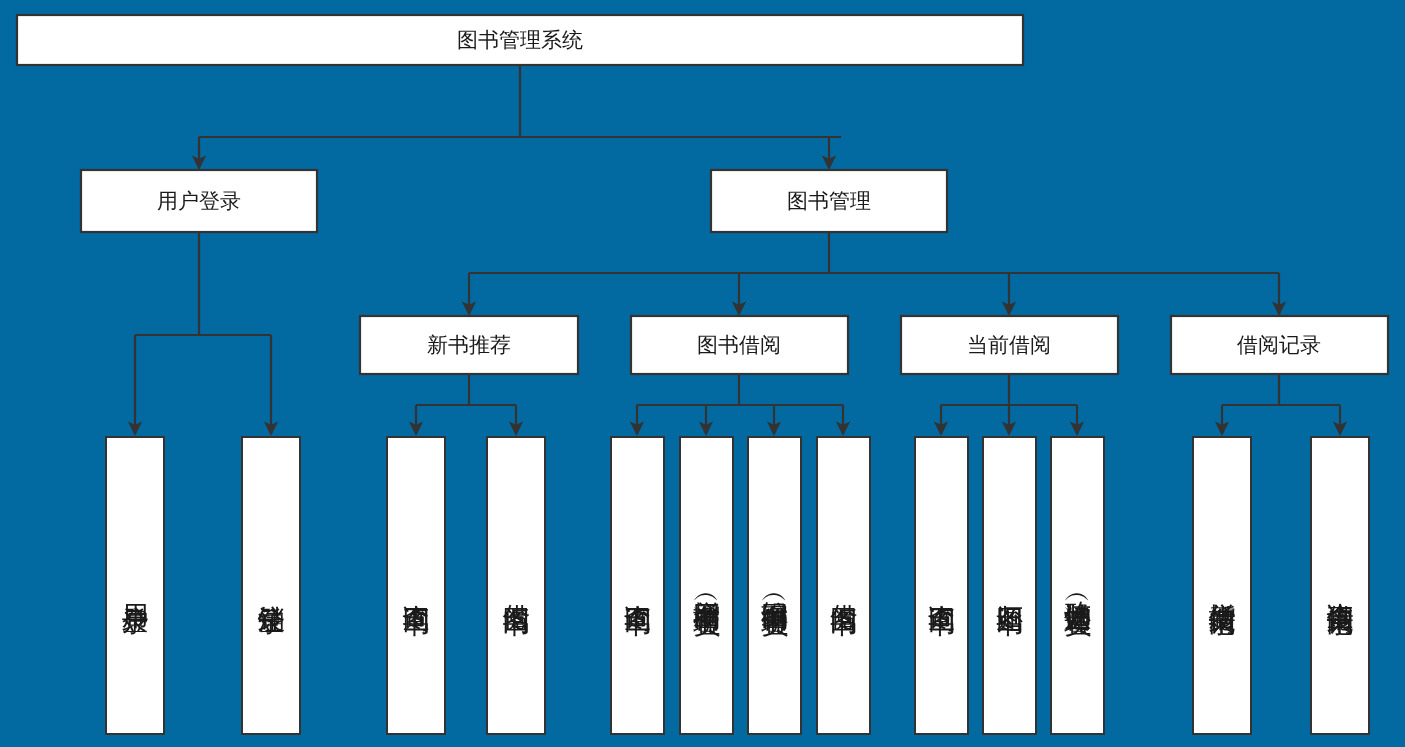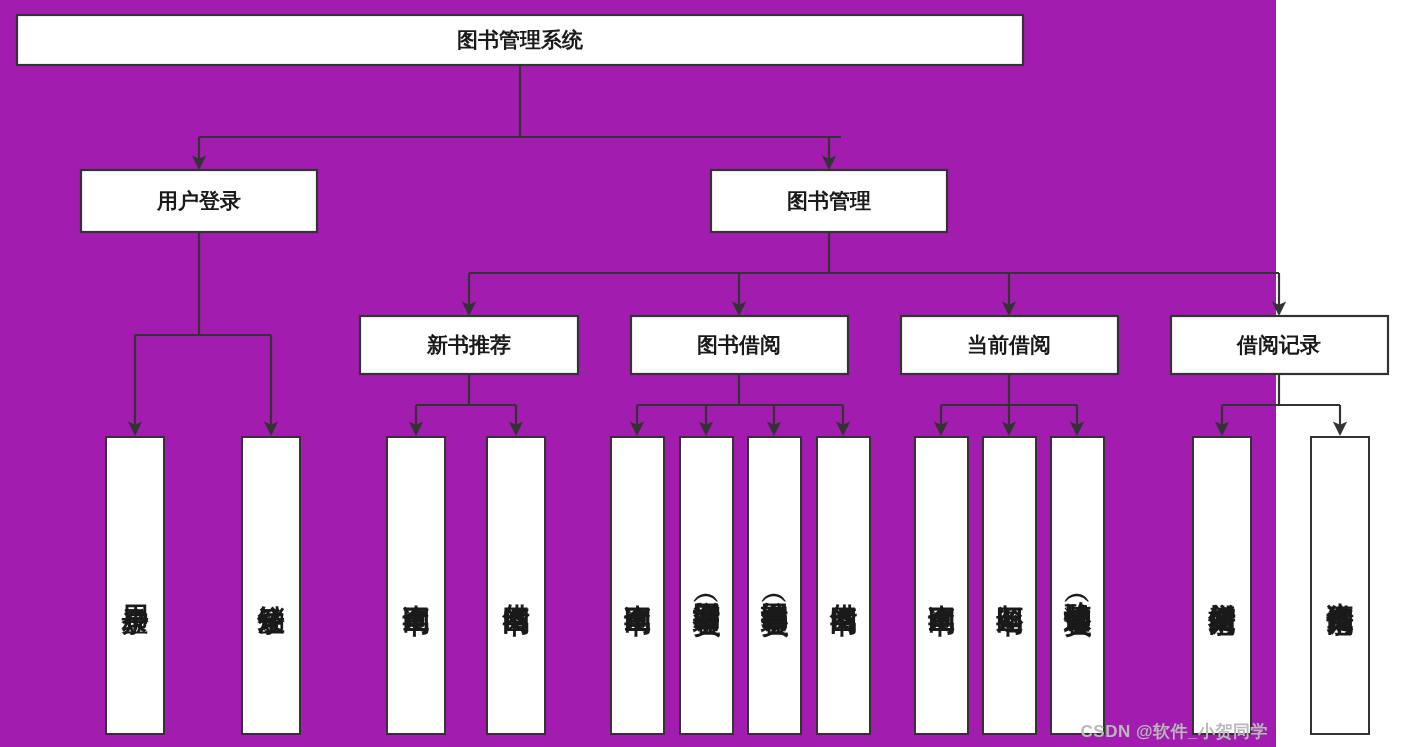--- a/index.html
+++ b/index.html
@@ -8,24 +8,23 @@
     background: #ffffff;
   }
   body {
     width: 1405px;
     height: 747px;
     font-family: "Liberation Sans", "DejaVu Sans", sans-serif;
     overflow: hidden;
   }
   #diagram-root {
     position: relative;
-    width: 1276px;
+    width: 1405px;
     height: 747px;
-    background: #a21caf;
-    font-weight: bold;
+    background: #0369a1;
   }
   svg#tree-svg {
     position: absolute;
     top: 0;
     left: 0;
     width: 1405px;
     height: 747px;
     display: block;
   }
   .node-box {
@@ -218,15 +217,14 @@
     <span class="vnode-label">确认归还（管理员）</span>
   </div>
 
   <div class="vnode" style="left:1192px; top:436px; width:60px; height:299px;">
     <span class="vnode-label">新增借阅记录</span>
   </div>
   <div class="vnode" style="left:1310px; top:436px; width:60px; height:299px;">
     <span class="vnode-label">查询借阅记录</span>
   </div>
 
-  <div class="watermark">CSDN @软件_小贺同学</div>
 
 </div>
 
 </body></html>

